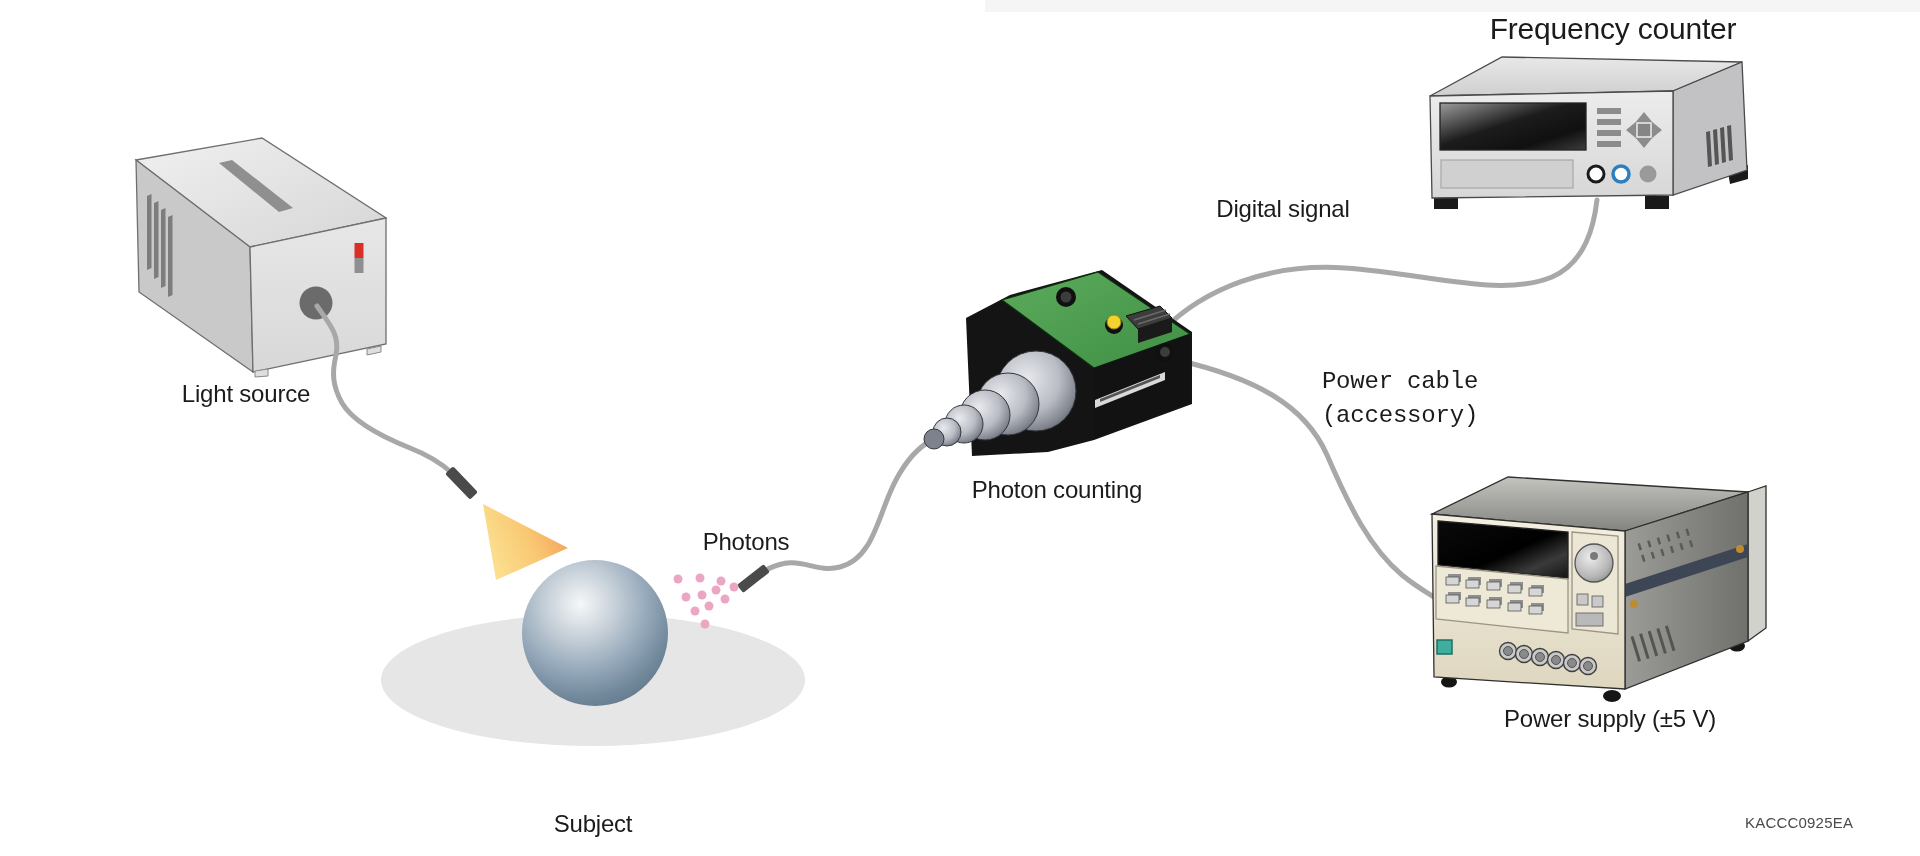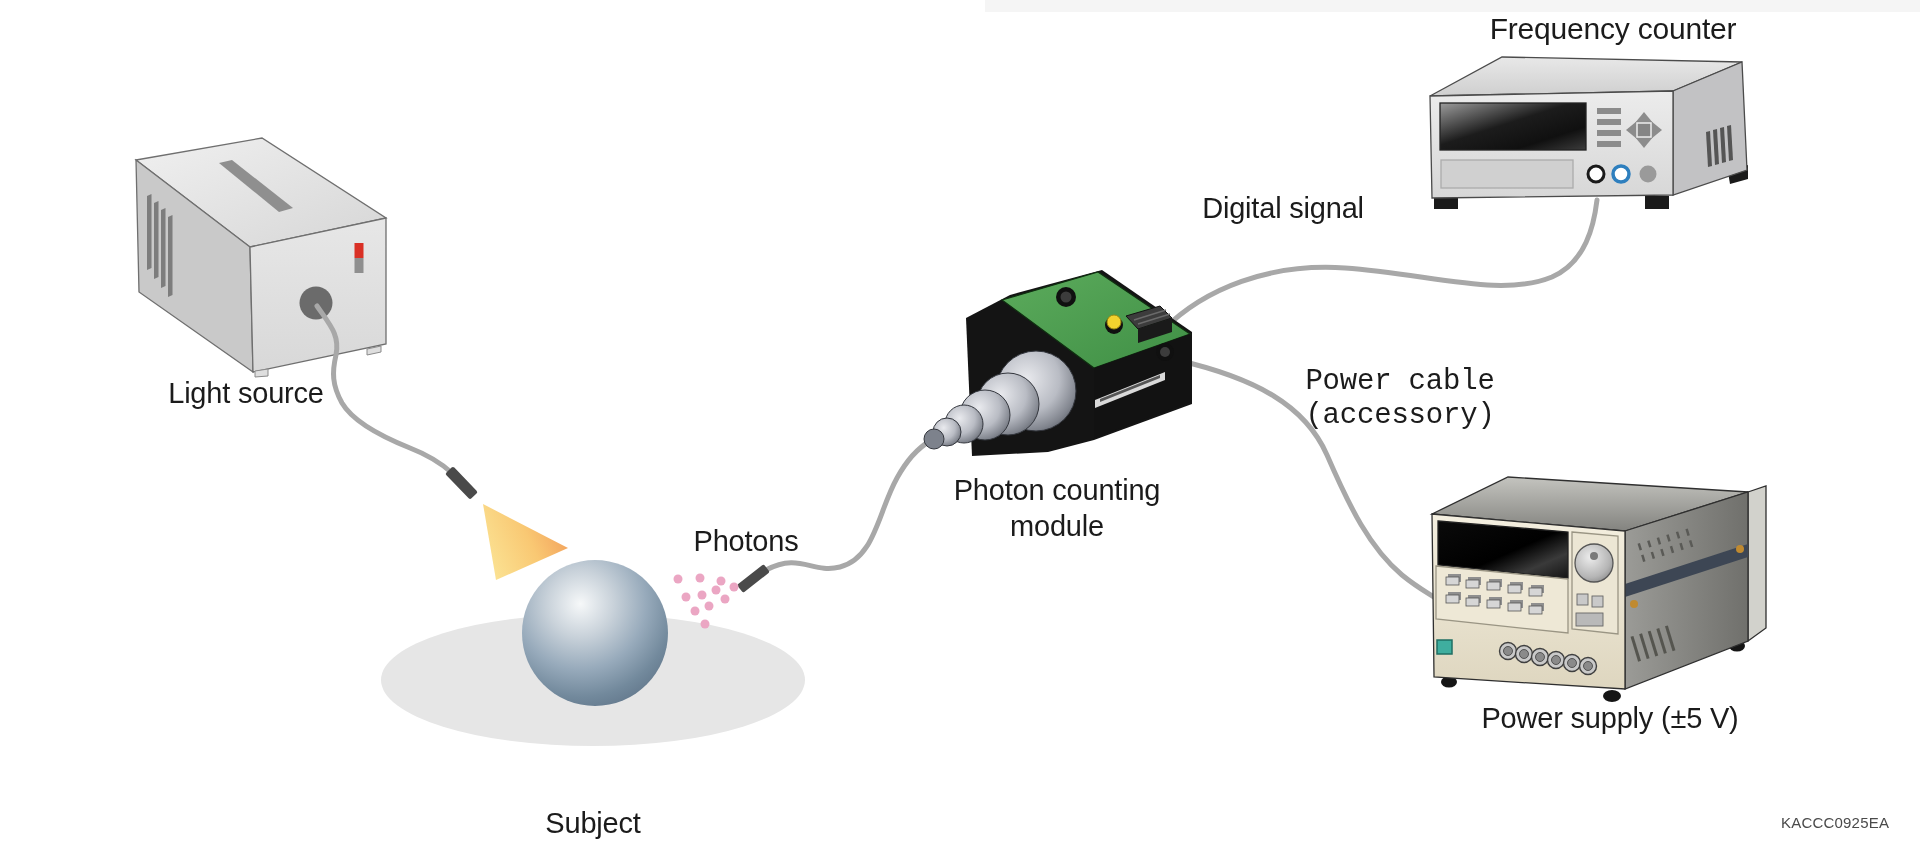--- a/index.html
+++ b/index.html
@@ -1,21 +1,21 @@
 <!DOCTYPE html>
 <html><head>
 <meta charset="utf-8">
 <style>
   html,body{margin:0;padding:0;background:#ffffff;}
   .canvas{
     position:relative;width:1920px;height:856px;background:#ffffff;overflow:hidden;
     font-family:"Liberation Sans", sans-serif;color:#1b1b1b;
   }
   .lbl{
-    position:absolute;text-align:center;font-size:29px;line-height:35px;
+    position:absolute;text-align:center;font-size:24px;line-height:35px;
     color:#1b1b1b;letter-spacing:-0.2px;white-space:nowrap;
   }
   .lbl .ln{white-space:nowrap;}
   .code{
     position:absolute;font-size:15px;color:#4a4a4a;letter-spacing:0.2px;text-align:left;
   }
   svg{position:absolute;left:0;top:0;}
 </style>
 </head>
 <body>
@@ -313,35 +313,34 @@
 <div class="lbl" style="left:493px;top:766px;width:200px;margin-top:40px;">
   <div class="ln">Subject</div>
 </div>
 
 <div class="lbl" style="left:646px;top:524px;width:200px;">
   <div class="ln">Photons</div>
 </div>
 
 <div class="lbl" style="left:927px;top:472px;width:260px;line-height:36px;">
   <div class="ln">Photon counting</div>
-  <div class="ln">module</div>
 </div>
 
 <div class="lbl" style="left:1453px;top:11px;width:320px;font-size:30px;text-align:center;">
   <div class="ln">Frequency counter</div>
 </div>
 
 <div class="lbl" style="left:1163px;top:192px;width:240px;line-height:33px;">
   <div class="ln">Digital signal</div>
 </div>
 
 <div class="lbl" style="left:1280px;top:365px;width:240px;line-height:34px;font-family:Liberation Mono, monospace;">
   <div class="ln">Power cable</div>
   <div class="ln">(accessory)</div>
 </div>
 
 <div class="lbl" style="left:1432px;top:701px;width:356px;">
   <div class="ln">Power supply (±5 V)</div>
 </div>
 
-<div class="code" style="left:1781px;top:814px;width:130px;">KACCC0925EA</div>
+<div class="code" style="left:1745px;top:814px;width:130px;">KACCC0925EA</div>
 
 </div>
 
 </body></html>

